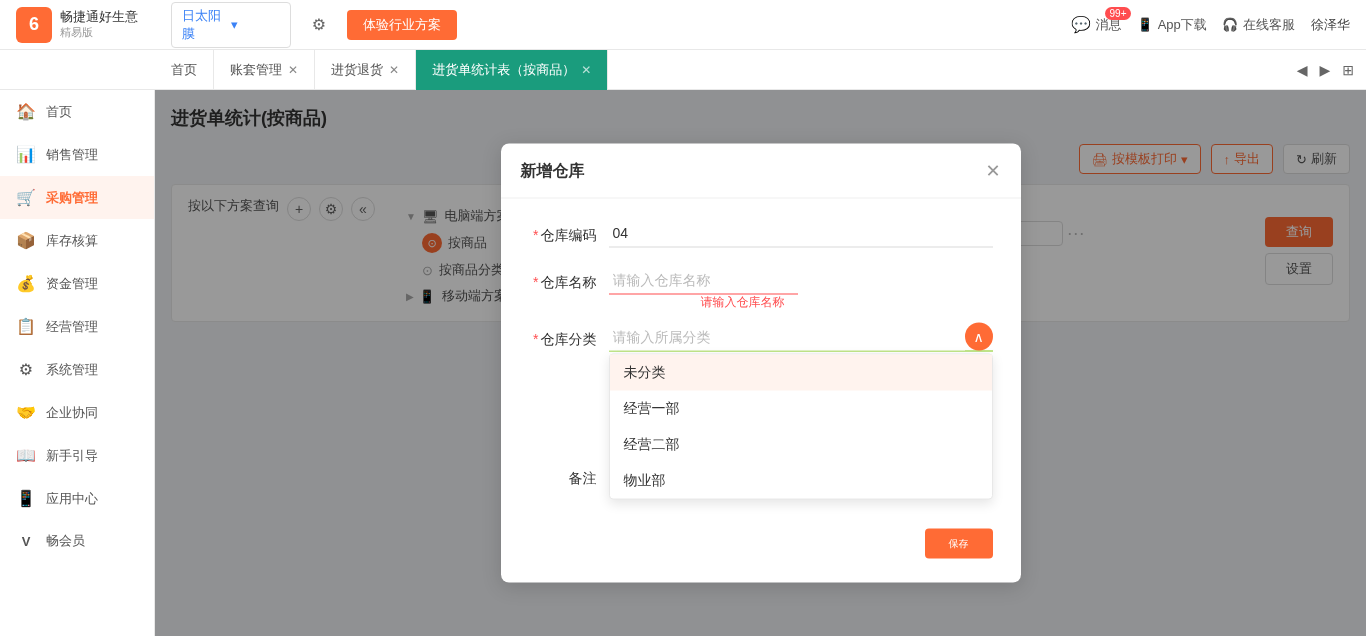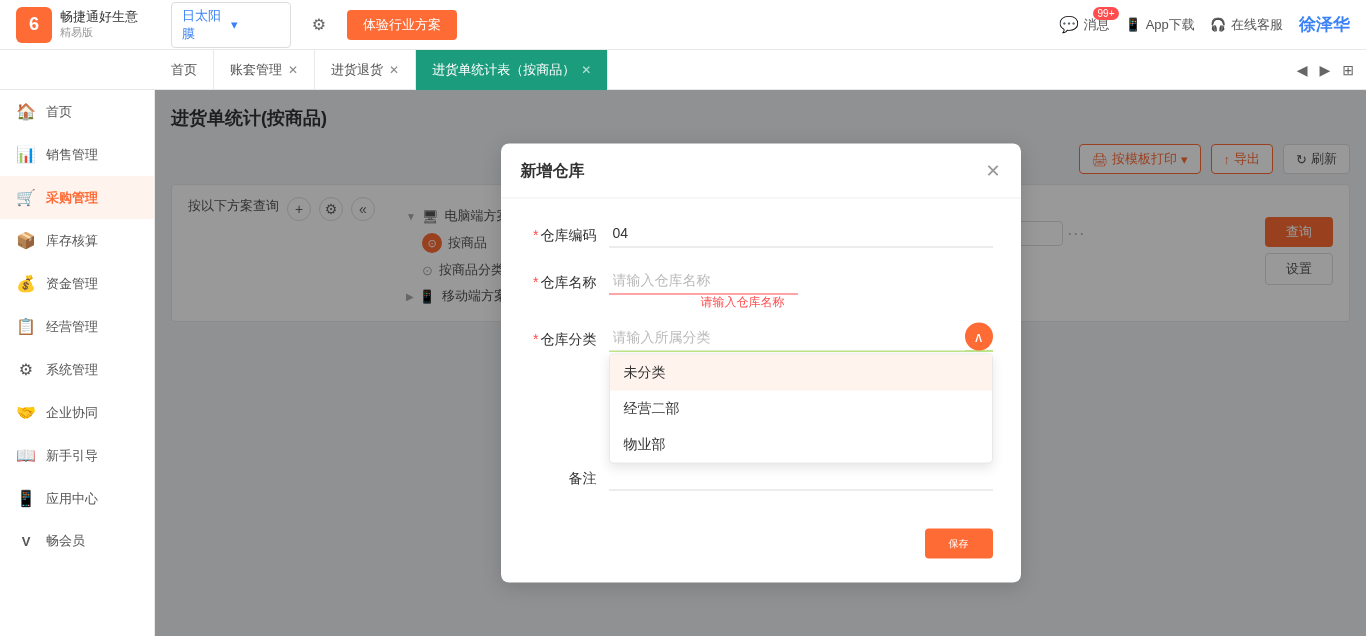--- a/index.html
+++ b/index.html
@@ -85,21 +85,21 @@
     .badge {
       background: #ff4d4f;
       color: white;
       font-size: 10px;
       border-radius: 8px;
       padding: 1px 5px;
       position: absolute;
       top: -8px;
       right: -10px;
     }
-    .user-name { font-size: 17px; color: #3b82f6; cursor: pointer; font-weight: bold; }
+    .user-name { font-size: 13px; color: #404040; cursor: pointer; }
 
     
     .tab-bar {
       height: 40px;
       background: #fff;
       display: flex;
       align-items: center;
       border-bottom: 1px solid #e8e8e8;
       padding-left: 155px;
     }
@@ -602,20 +602,21 @@
             <span class="required-star">*</span><span>仓库分类</span>
           </div>
           <div class="category-field">
             <div class="category-input-wrap">
               <input class="category-input" type="text" placeholder="请输入所属分类" style="">
               <div class="category-arrow">∧</div>
             </div>
 
             <div class="dropdown-list">
               <div class="dropdown-item selected">未分类</div>
+              <div class="dropdown-item">经营一部</div>
               <div class="dropdown-item">经营二部</div>
               <div class="dropdown-item">物业部</div>
             </div>
           </div>
         </div>
 
         <div class="form-row" style="margin-top:110px;">
           <div class="form-label">
             <span>备注</span>
           </div>

